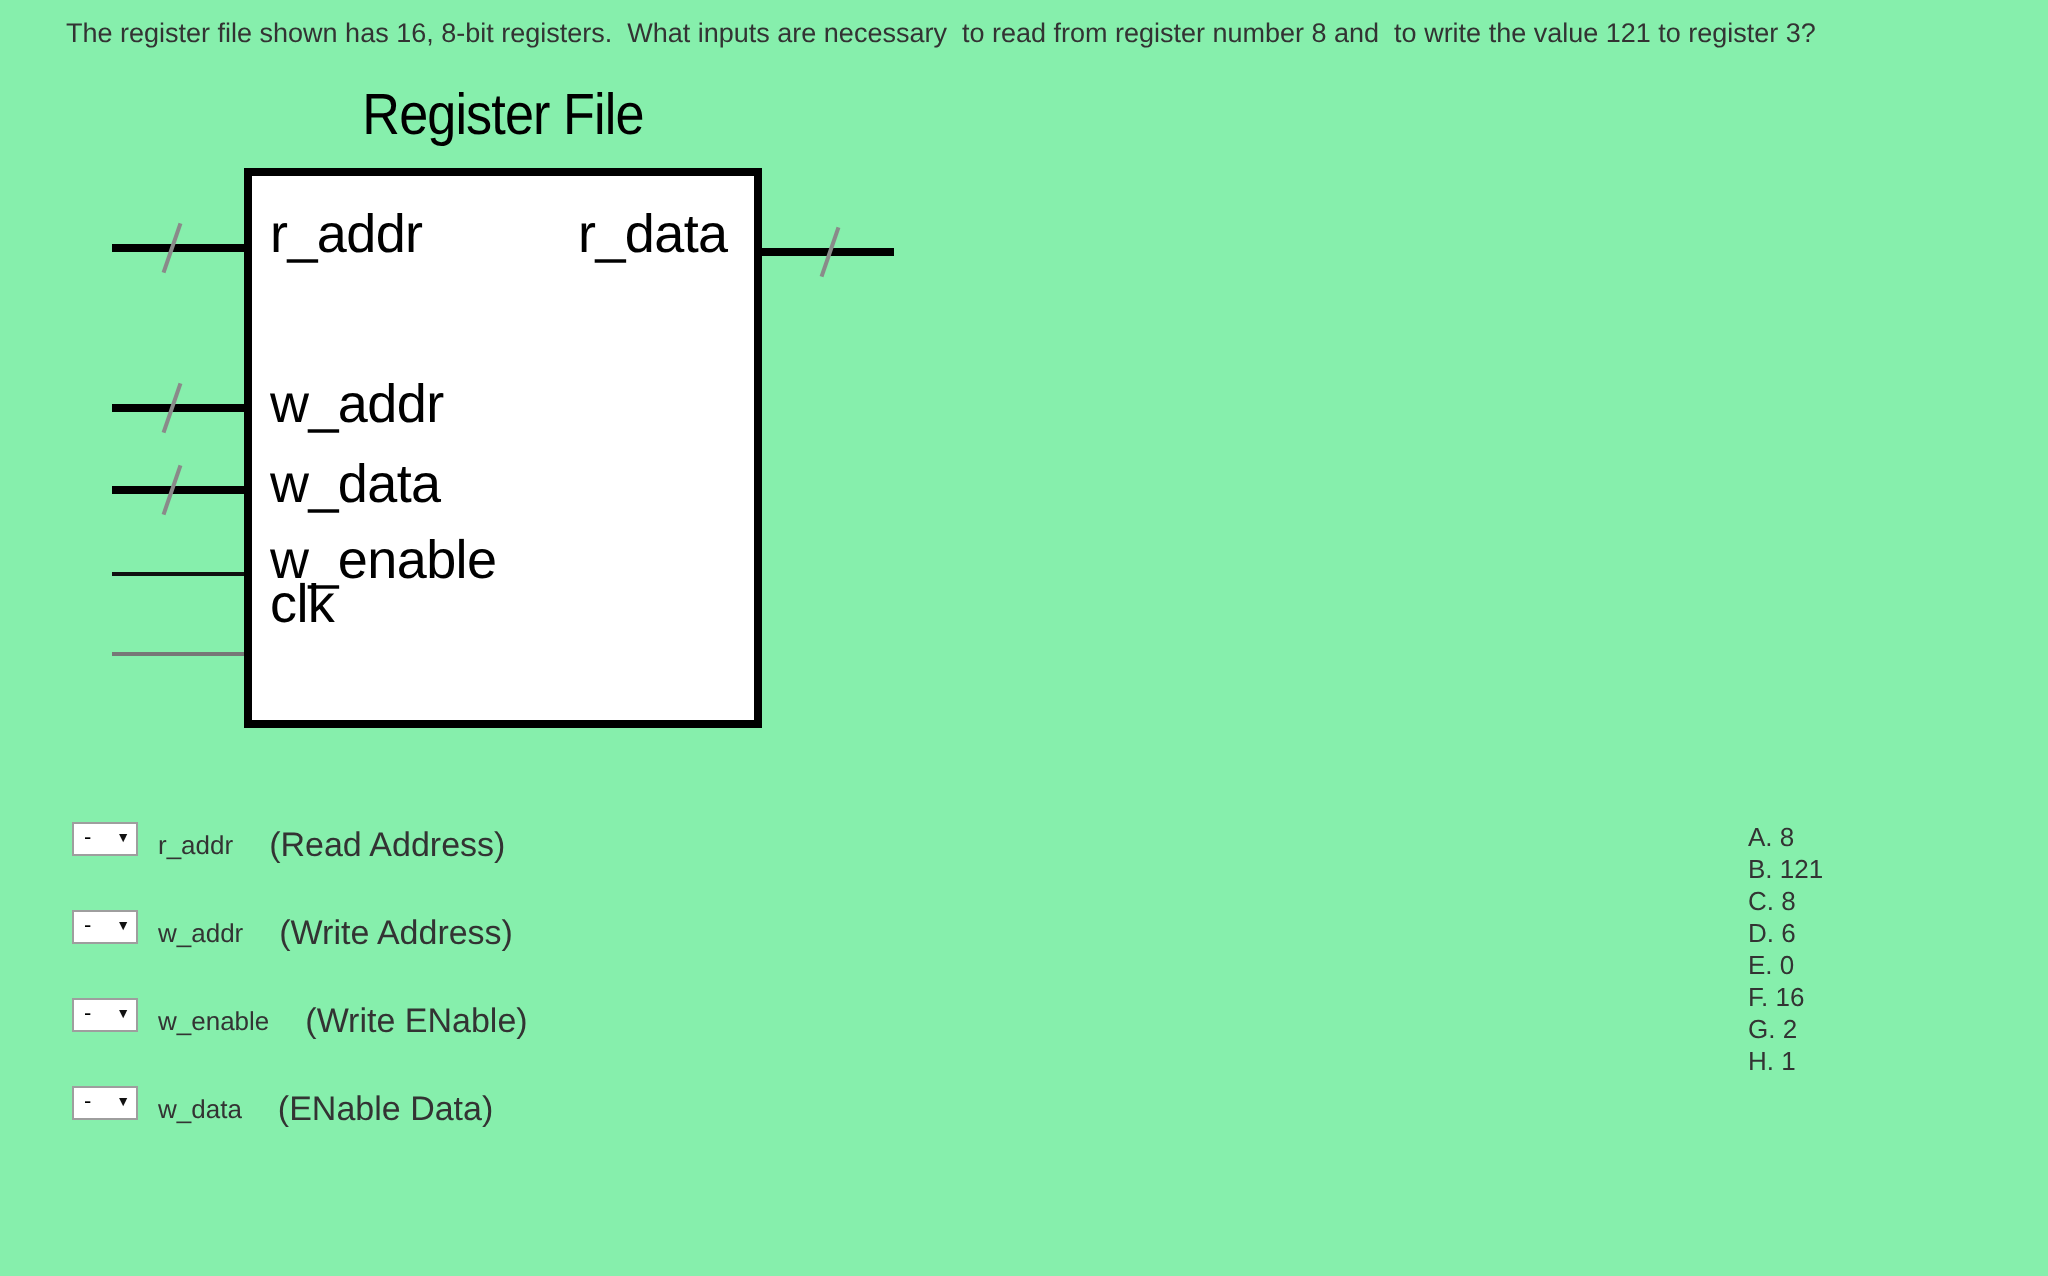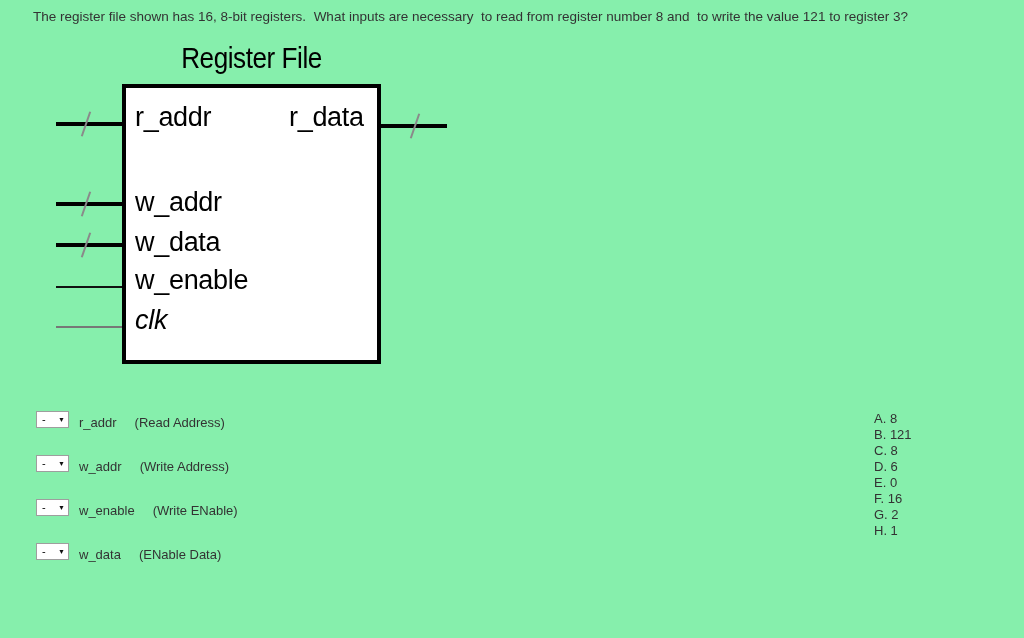--- a/index.html
+++ b/index.html
@@ -57,21 +57,21 @@
     line-height: 27px;
     color: #000000;
     letter-spacing: -0.3px;
     white-space: nowrap;
   }
   .port-r-addr   { left: 135px; top: 104px; }
   .port-r-data   { left: 289px; top: 104px; text-align: right; }
   .port-w-addr   { left: 135px; top: 189px; }
   .port-w-data   { left: 135px; top: 229px; }
   .port-w-enable { left: 135px; top: 267px; }
-  .port-clk      { left: 135px; top: 307px; font-style: italic; }
+  .port-clk      { left: 135px; top: 289px; }
   .wire { position: absolute; background: #000000; }
   .wire-r-addr   { left: 56px;  top: 122px; width: 66px; height: 4px; }
   .wire-w-addr   { left: 56px;  top: 202px; width: 66px; height: 4px; }
   .wire-w-data   { left: 56px;  top: 243px; width: 66px; height: 4px; }
   .wire-w-enable { left: 56px;  top: 286px; width: 66px; height: 1.5px; background: #111111; }
   .wire-clk      { left: 56px;  top: 326px; width: 66px; height: 1.5px; background: #777777; }
   .wire-r-data   { left: 381px; top: 124px; width: 66px; height: 4px; }
   .slash {
     position: absolute;
     width: 2px;
@@ -109,21 +109,21 @@
   .select-value { font-size: 11px; line-height: 11px; color: #000000; }
   .select-arrow { font-size: 7px; line-height: 7px; color: #111111; }
   .ctl-port {
     margin: 5px 0 0 10px;
     font-size: 13px;
     line-height: 14px;
     color: #333333;
   }
   .ctl-desc {
     margin: 5px 0 0 18px;
-    font-size: 13px;
+    font-size: 17px;
     line-height: 14px;
     color: #333333;
     text-align: right;
   }
   
   .answers {
     position: absolute;
     left: 874px;
     top: 412px;
     display: flex;

